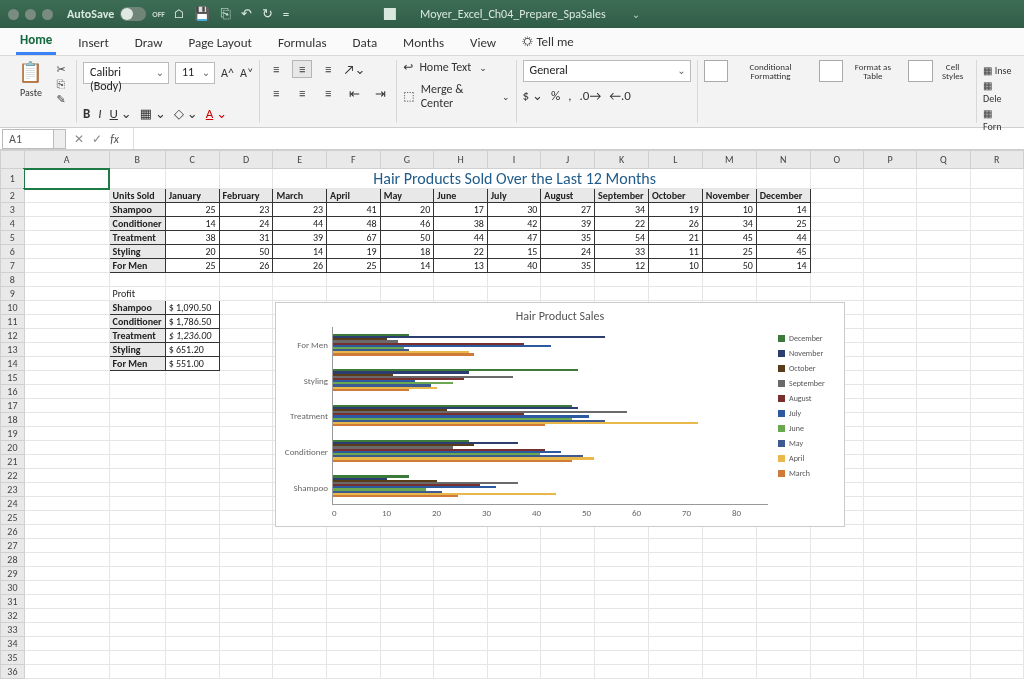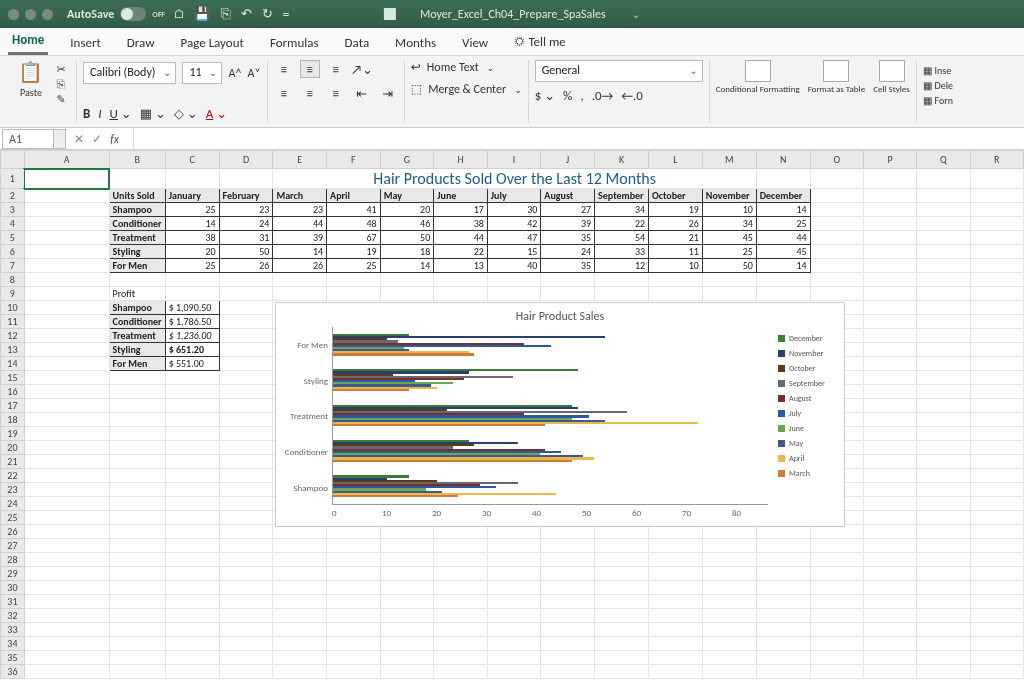--- a/index.html
+++ b/index.html
@@ -30,21 +30,21 @@
   .pill::after { content:""; position:absolute; left:1px; top:1px; width:12px; height:12px; border-radius:50%; background:#dfe9e3;}
   .pill-label { font-size: 8px; color:#c8d7cd; font-weight:700; }
   .tb-icons { display:flex; gap:10px; color:#d9e8de; }
   .tb-icons span { font-size: 13px; }
   .doc-title { position:absolute; left:50%; transform:translateX(-50%); display:flex; gap:24px; align-items:center; font-size:12px;justify-content:flex-end; }
   .doc-title .caret::after{content:"⌄"; font-size:10px; margin-left:2px; color:#bcd1c5;}
   .doc-title .xls { width:12px; height:12px; background:#d9e8de; display:inline-block; }
   
   .ribbon-tabs { height: 28px; background: #fafafa; display:flex; align-items:flex-end; padding: 0 8px; gap: 18px; border-bottom: 1px solid #d9d9d9;}
   .ribbon-tabs .tab { padding: 5px 4px; font-size: 13px; color:#333; cursor:pointer; }
-  .ribbon-tabs .tab.active { font-weight:700; color:#13693f; border-bottom:3px solid #737373; }
+  .ribbon-tabs .tab.active { font-weight:700; color:#13693f; border-bottom:3px solid #3b82f6;margin-left:8px; }
   .ribbon-tabs .tellme { display:flex; align-items:center; gap:4px; }
   .ribbon-tabs .bulb { font-size:14px; }
   
   .ribbon-body {
     height: 72px;
     background: #f3f3f3;
     border-bottom: 1px solid #cfcfcf;
     display:flex;
     align-items:stretch;
     padding: 4px 6px;
@@ -67,21 +67,21 @@
   .align-row { display:flex; gap:6px; }
   .icon-btn { width:20px; height:18px; display:flex; align-items:center; justify-content:center; border:none; background:transparent; font-size:13px; color:#333; }
   .icon-btn.ab { border:1px solid #b5b5b5; background:#e7e7e7; }
   .wrap-merge { display:flex; flex-direction:column; gap:8px; justify-content:center; }
   .wm-btn { display:flex; align-items:center; gap:6px; font-size:12px; color:#333; }
   .wm-btn .caret::after{content:"⌄"; font-size:9px; margin-left:2px;}
   .num-fmt { display:flex; flex-direction:column; gap:6px; }
   .num-fmt .sel { width: 168px; }
   .num-row { display:flex; gap:8px; align-items:center; color:#333; font-size:13px;}
   .styles-group { display:flex; gap:8px; align-items:flex-start; }
-  .style-item { display:flex; flex-direction:column; align-items:center; font-size:9px; gap:2px; color:#333; text-align:center; line-height:1; }
+  .style-item { display:flex; flex-direction:row; align-items:center; font-size:9px; gap:2px; color:#333; text-align:center; line-height:1; }
   .style-item .sq { width:26px; height:22px; border:1px solid #aaa; background: linear-gradient(#fff,#fff) padding-box, repeating-linear-gradient(45deg,#3d8,#3d8 2px,#fff 2px,#fff 4px);}
   .side-actions { display:flex; flex-direction:column; gap:2px; font-size:10px; color:#333; padding-top:4px;}
   .side-actions span::before { content:"▦ "; }
   
   .refbar {
     height: 22px;
     background:#fff;
     border-bottom:1px solid #cfcfcf;
     display:flex;
     align-items:center;
@@ -557,21 +557,21 @@
           <td id="c_12_13"></td>
           <td id="c_12_14"></td>
           <td id="c_12_15"></td>
           <td id="c_12_16"></td>
           <td id="c_12_17"></td>
         </tr>
         <tr>
           <th class="rowh">13</th>
           <td id="c_13_0"></td>
           <td id="c_13_1" class="hdr-cell left">Styling</td>
-          <td id="c_13_2" class="data-cell" style="text-align: left; font-weight: bold;">$    651.20</td>
+          <td id="c_13_2" class="data-cell" style="text-align: left;">$    651.20</td>
           <td id="c_13_3"></td>
           <td id="c_13_4"></td>
           <td id="c_13_5"></td>
           <td id="c_13_6"></td>
           <td id="c_13_7"></td>
           <td id="c_13_8"></td>
           <td id="c_13_9"></td>
           <td id="c_13_10"></td>
           <td id="c_13_11"></td>
           <td id="c_13_12"></td>

